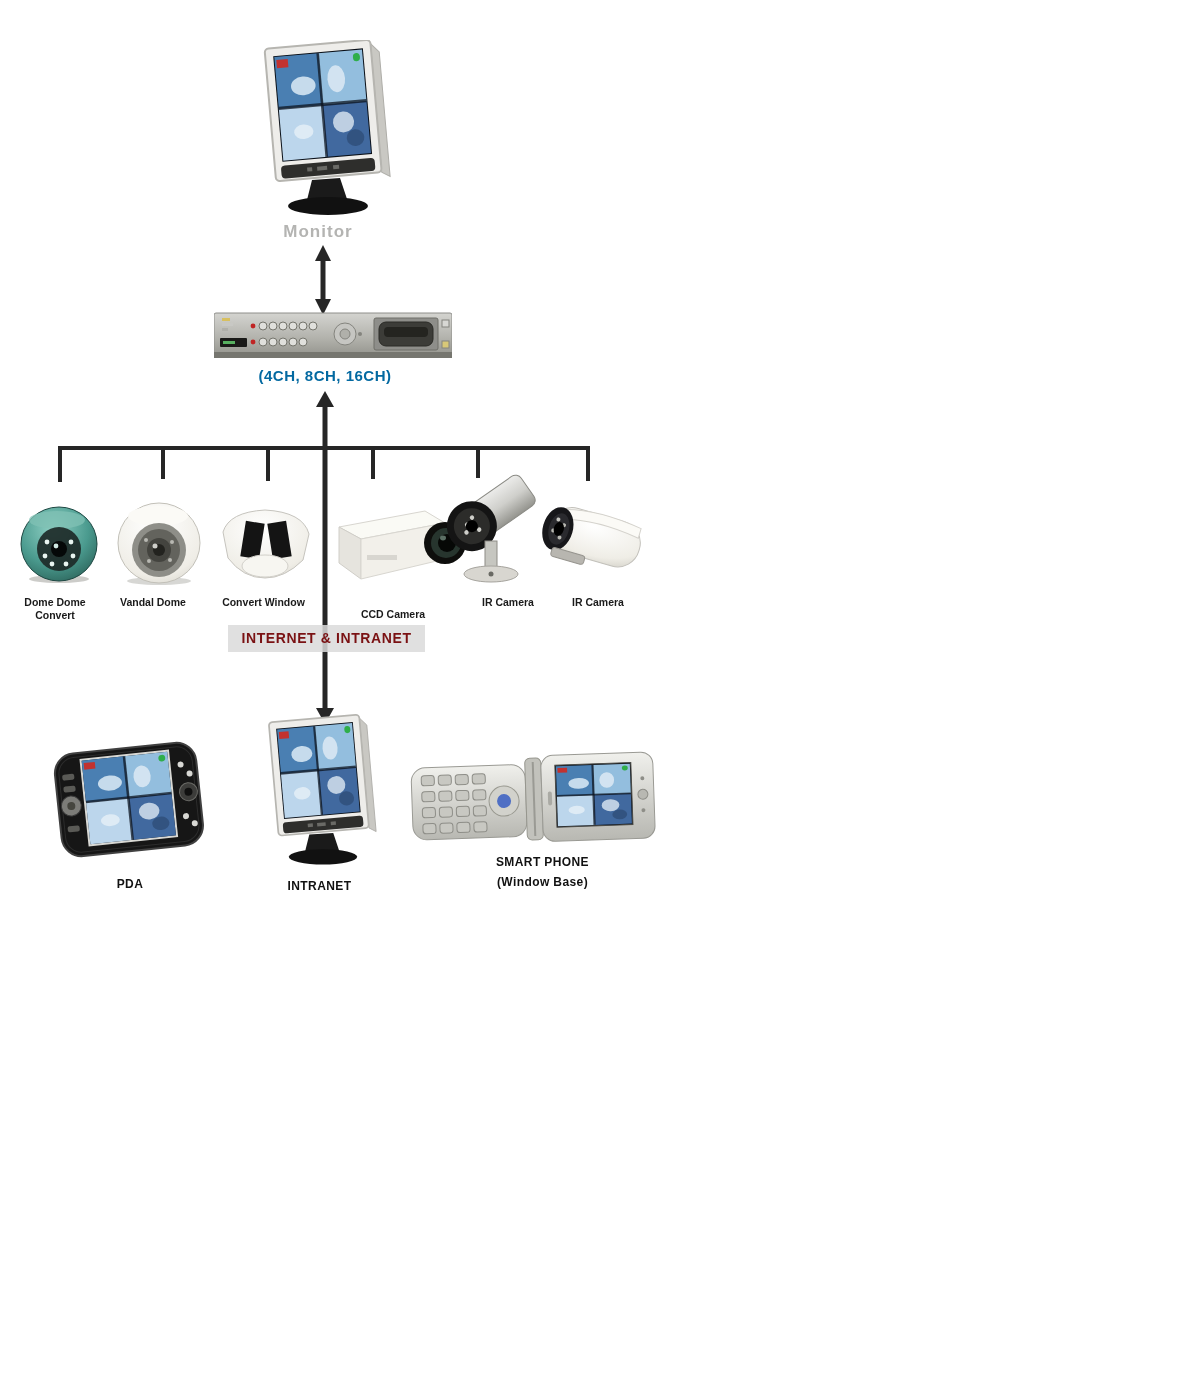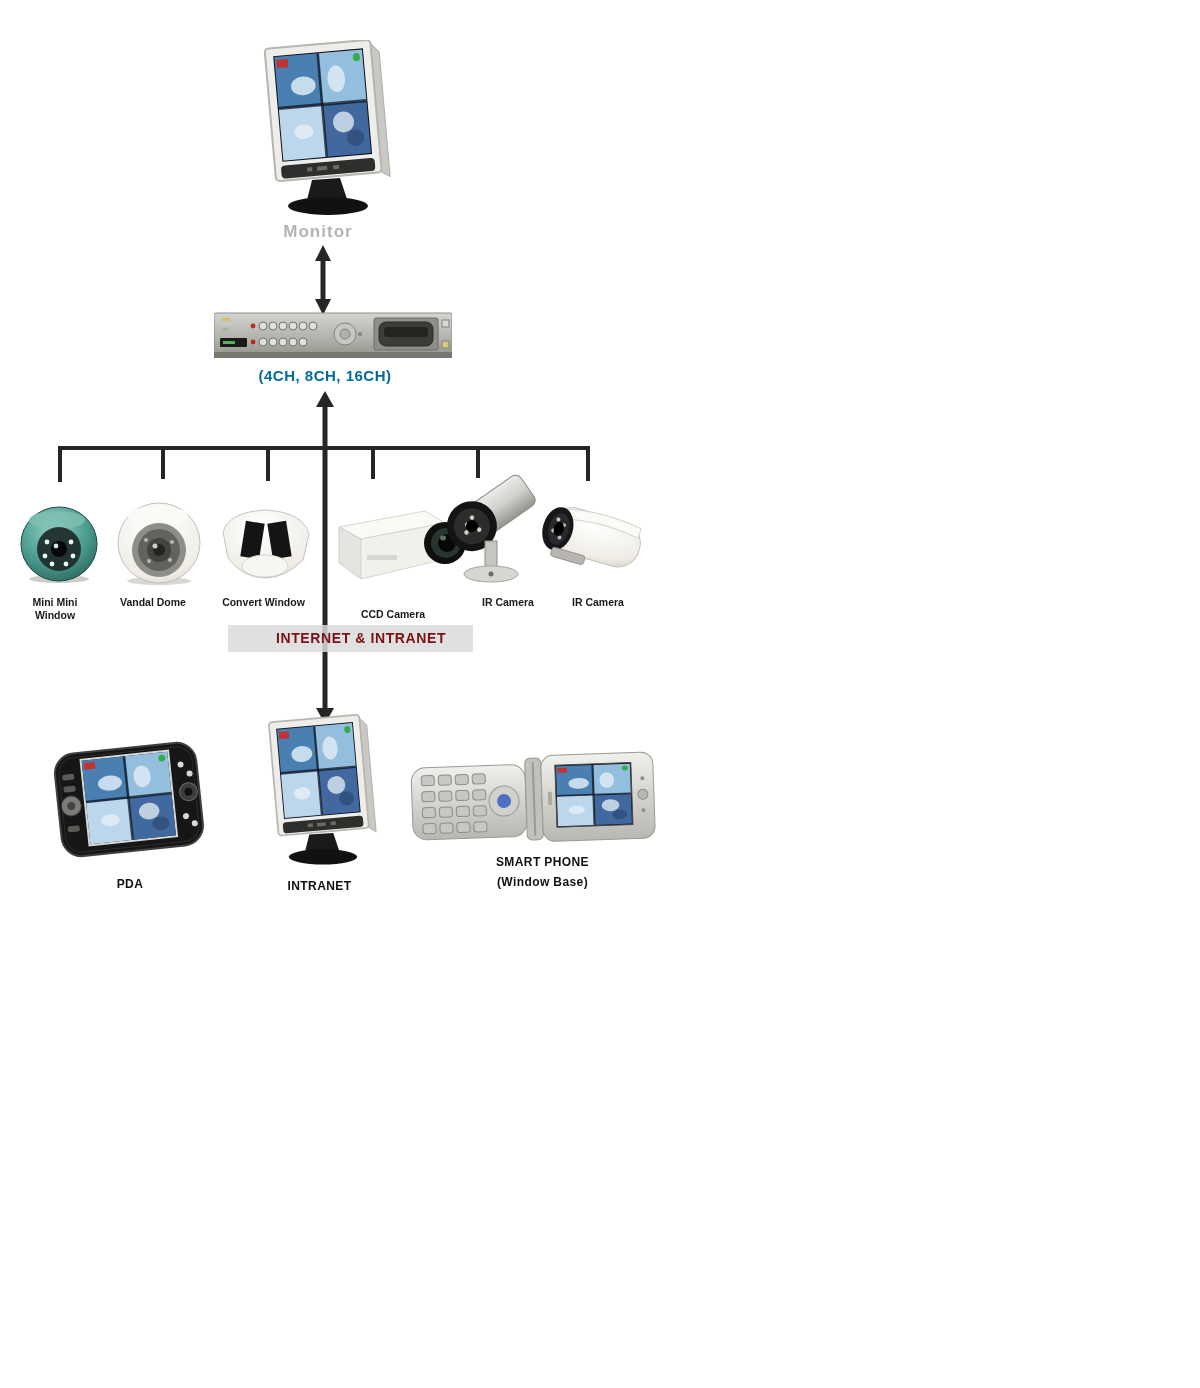--- a/index.html
+++ b/index.html
@@ -4,23 +4,23 @@
 <style>
   html,body{margin:0;padding:0;background:#ffffff;}
   .stage{position:relative;width:1200px;height:1388px;background:#ffffff;overflow:hidden;
          font-family:"Liberation Sans", sans-serif;}
   .abs{position:absolute;}
   .label{text-align:center;color:#1a1a1a;}
   .muted-label{font-size:17px;font-weight:600;letter-spacing:1px;color:#b4b4b2;}
   .dvr-label{font-size:15px;font-weight:600;letter-spacing:0.5px;color:#0369a1;}
   .cam-label{font-size:10.5px;font-weight:700;line-height:13px;color:#1a1a1a;}
   .client-label{font-size:12px;font-weight:700;letter-spacing:0.4px;color:#111;}
-  .net-box{width:197px;height:27px;line-height:27px;text-align:left;
+  .net-box{width:197px;height:27px;line-height:27px;text-align:center;
            background:rgba(218,218,218,0.85);color:#7a1113;font-size:14px;font-weight:800;
-           letter-spacing:0.6px;padding-left:48px;}
+           letter-spacing:0.6px;}
   svg{display:block;}
 </style>
 </head>
 <body>
 
 <div class="stage">
 
   <svg width="0" height="0" class="abs" aria-hidden="true">
     <defs>
       <linearGradient id="silverGrad" x1="0" y1="0" x2="0" y2="1">
@@ -233,22 +233,22 @@
         <circle cx="29" cy="38" r="2" fill="#b8b8b2"></circle>
         <circle cx="20" cy="46" r="2" fill="#b8b8b2"></circle>
         <circle cx="28" cy="51" r="2" fill="#b8b8b2"></circle>
         <ellipse cx="25" cy="43" rx="5" ry="7" fill="#000000"></ellipse>
         <rect x="24" y="62" width="34" height="9" rx="3" fill="#b8b6b0" stroke="#96948e"></rect>
       </g>
     </svg>
   </div>
 
   <div class="abs label cam-label" style="left:5px;top:596px;width:100px">
-    <div>Mini Mini</div>
-    <div>Window</div>
+    <div>Dome Dome</div>
+    <div>Convert</div>
   </div>
   <div class="abs label cam-label" style="left:103px;top:596px;width:100px">
     <div>Vandal Dome</div>
   </div>
   <div class="abs label cam-label" style="left:206px;top:596px;width:115px">
     <div>Convert Window</div>
   </div>
   <div class="abs label cam-label" style="left:343px;top:608px;width:100px">
     <div>CCD Camera</div>
   </div>

